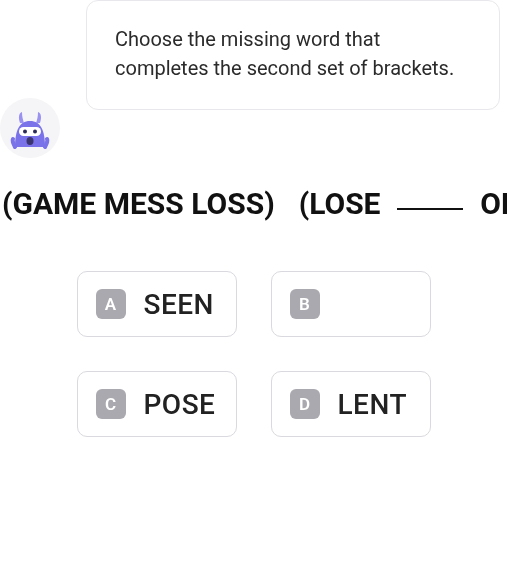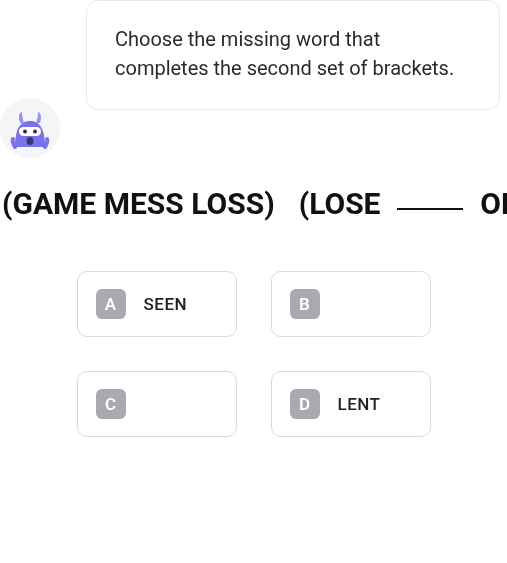--- a/index.html
+++ b/index.html
@@ -85,21 +85,21 @@
     border-radius: 6px;
     background: #a9a9af;
     color: #fff;
     font-weight: 600;
     font-size: 17px;
     display: flex;
     align-items: center;
     justify-content: center;
   }
   .option .word {
-    font-size: 17px;
+    font-size: 28px;
     font-weight: 500;
     color: #222;
     letter-spacing: 0.5px;
   }
 </style>
 </head>
 <body>
 
 <div class="top-area">
   <div class="avatar-wrap">
@@ -133,18 +133,19 @@
 <div class="options">
   <div class="option">
     <span class="letter">A</span>
     <span class="word">SEEN</span>
   </div>
   <div class="option">
     <span class="letter">B</span>
   </div>
   <div class="option">
     <span class="letter">C</span>
+    <span class="word">POSE</span>
   </div>
   <div class="option">
     <span class="letter">D</span>
     <span class="word">LENT</span>
   </div>
 </div>
 
 </body></html>

